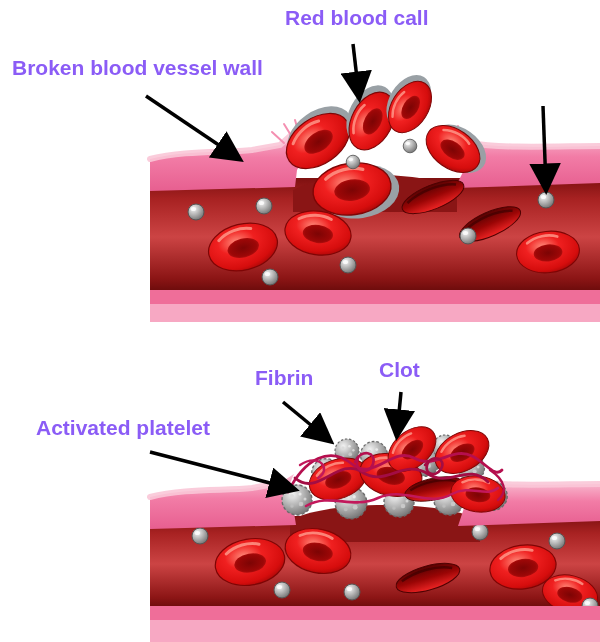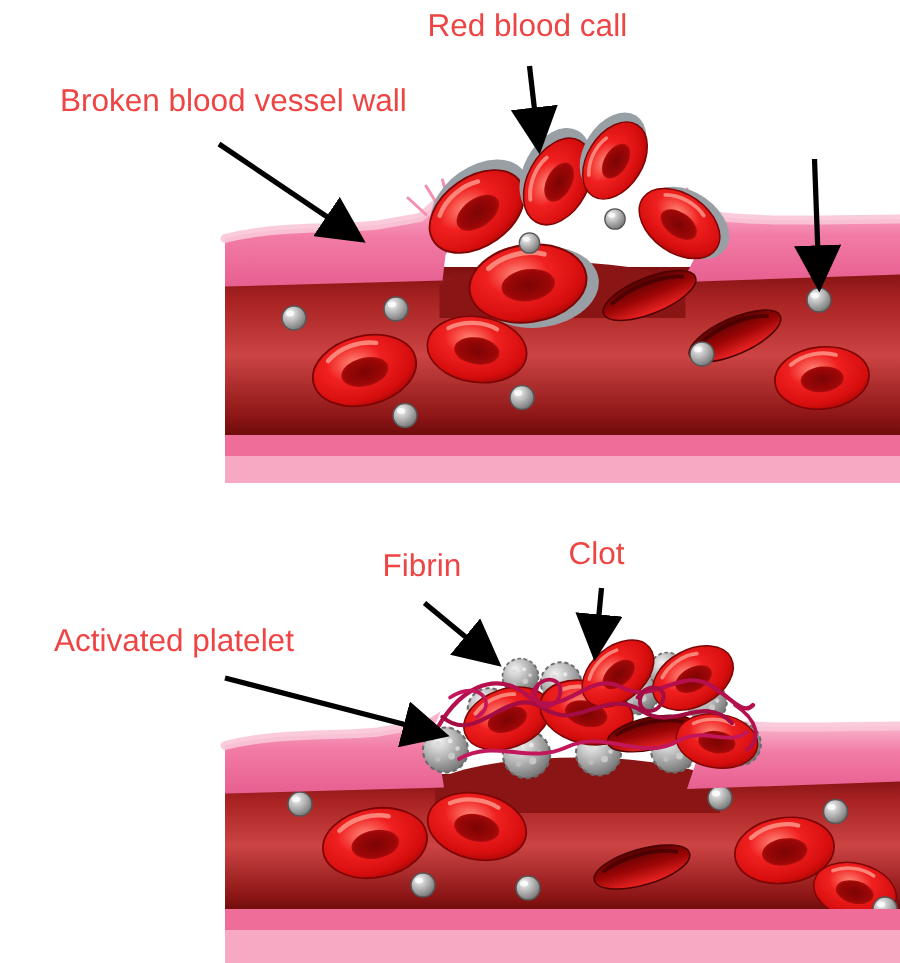--- a/index.html
+++ b/index.html
@@ -2,25 +2,25 @@
 <html><head>
 <meta charset="utf-8">
 <style>
   html,body{margin:0;padding:0;background:#fff;}
   .stage{
     position:relative;width:600px;height:642px;background:#fff;overflow:hidden;
     font-family:"Liberation Sans",sans-serif;
   }
   .art{position:absolute;left:0;top:0;}
   .lbl{
-    position:absolute;font-weight:400;font-size:21px;color:#ef4444;
+    position:absolute;font-weight:700;font-size:21px;color:#8b5cf6;
     white-space:nowrap;line-height:1.1;letter-spacing:0px;
   }
   .lbl-rbc{left:285px;top:6px;}
-  .lbl-broken{left:12px;top:56px;margin-left:28px;}
+  .lbl-broken{left:12px;top:56px;}
   .lbl-platelet{left:502px;top:76px;}
   .lbl-fibrin{left:255px;top:366px;}
   .lbl-clot{left:379px;top:358px;text-align:right;}
   .lbl-activated{left:36px;top:416px;text-align:right;}
 </style>
 </head>
 <body>
 
 <div class="stage">
 

